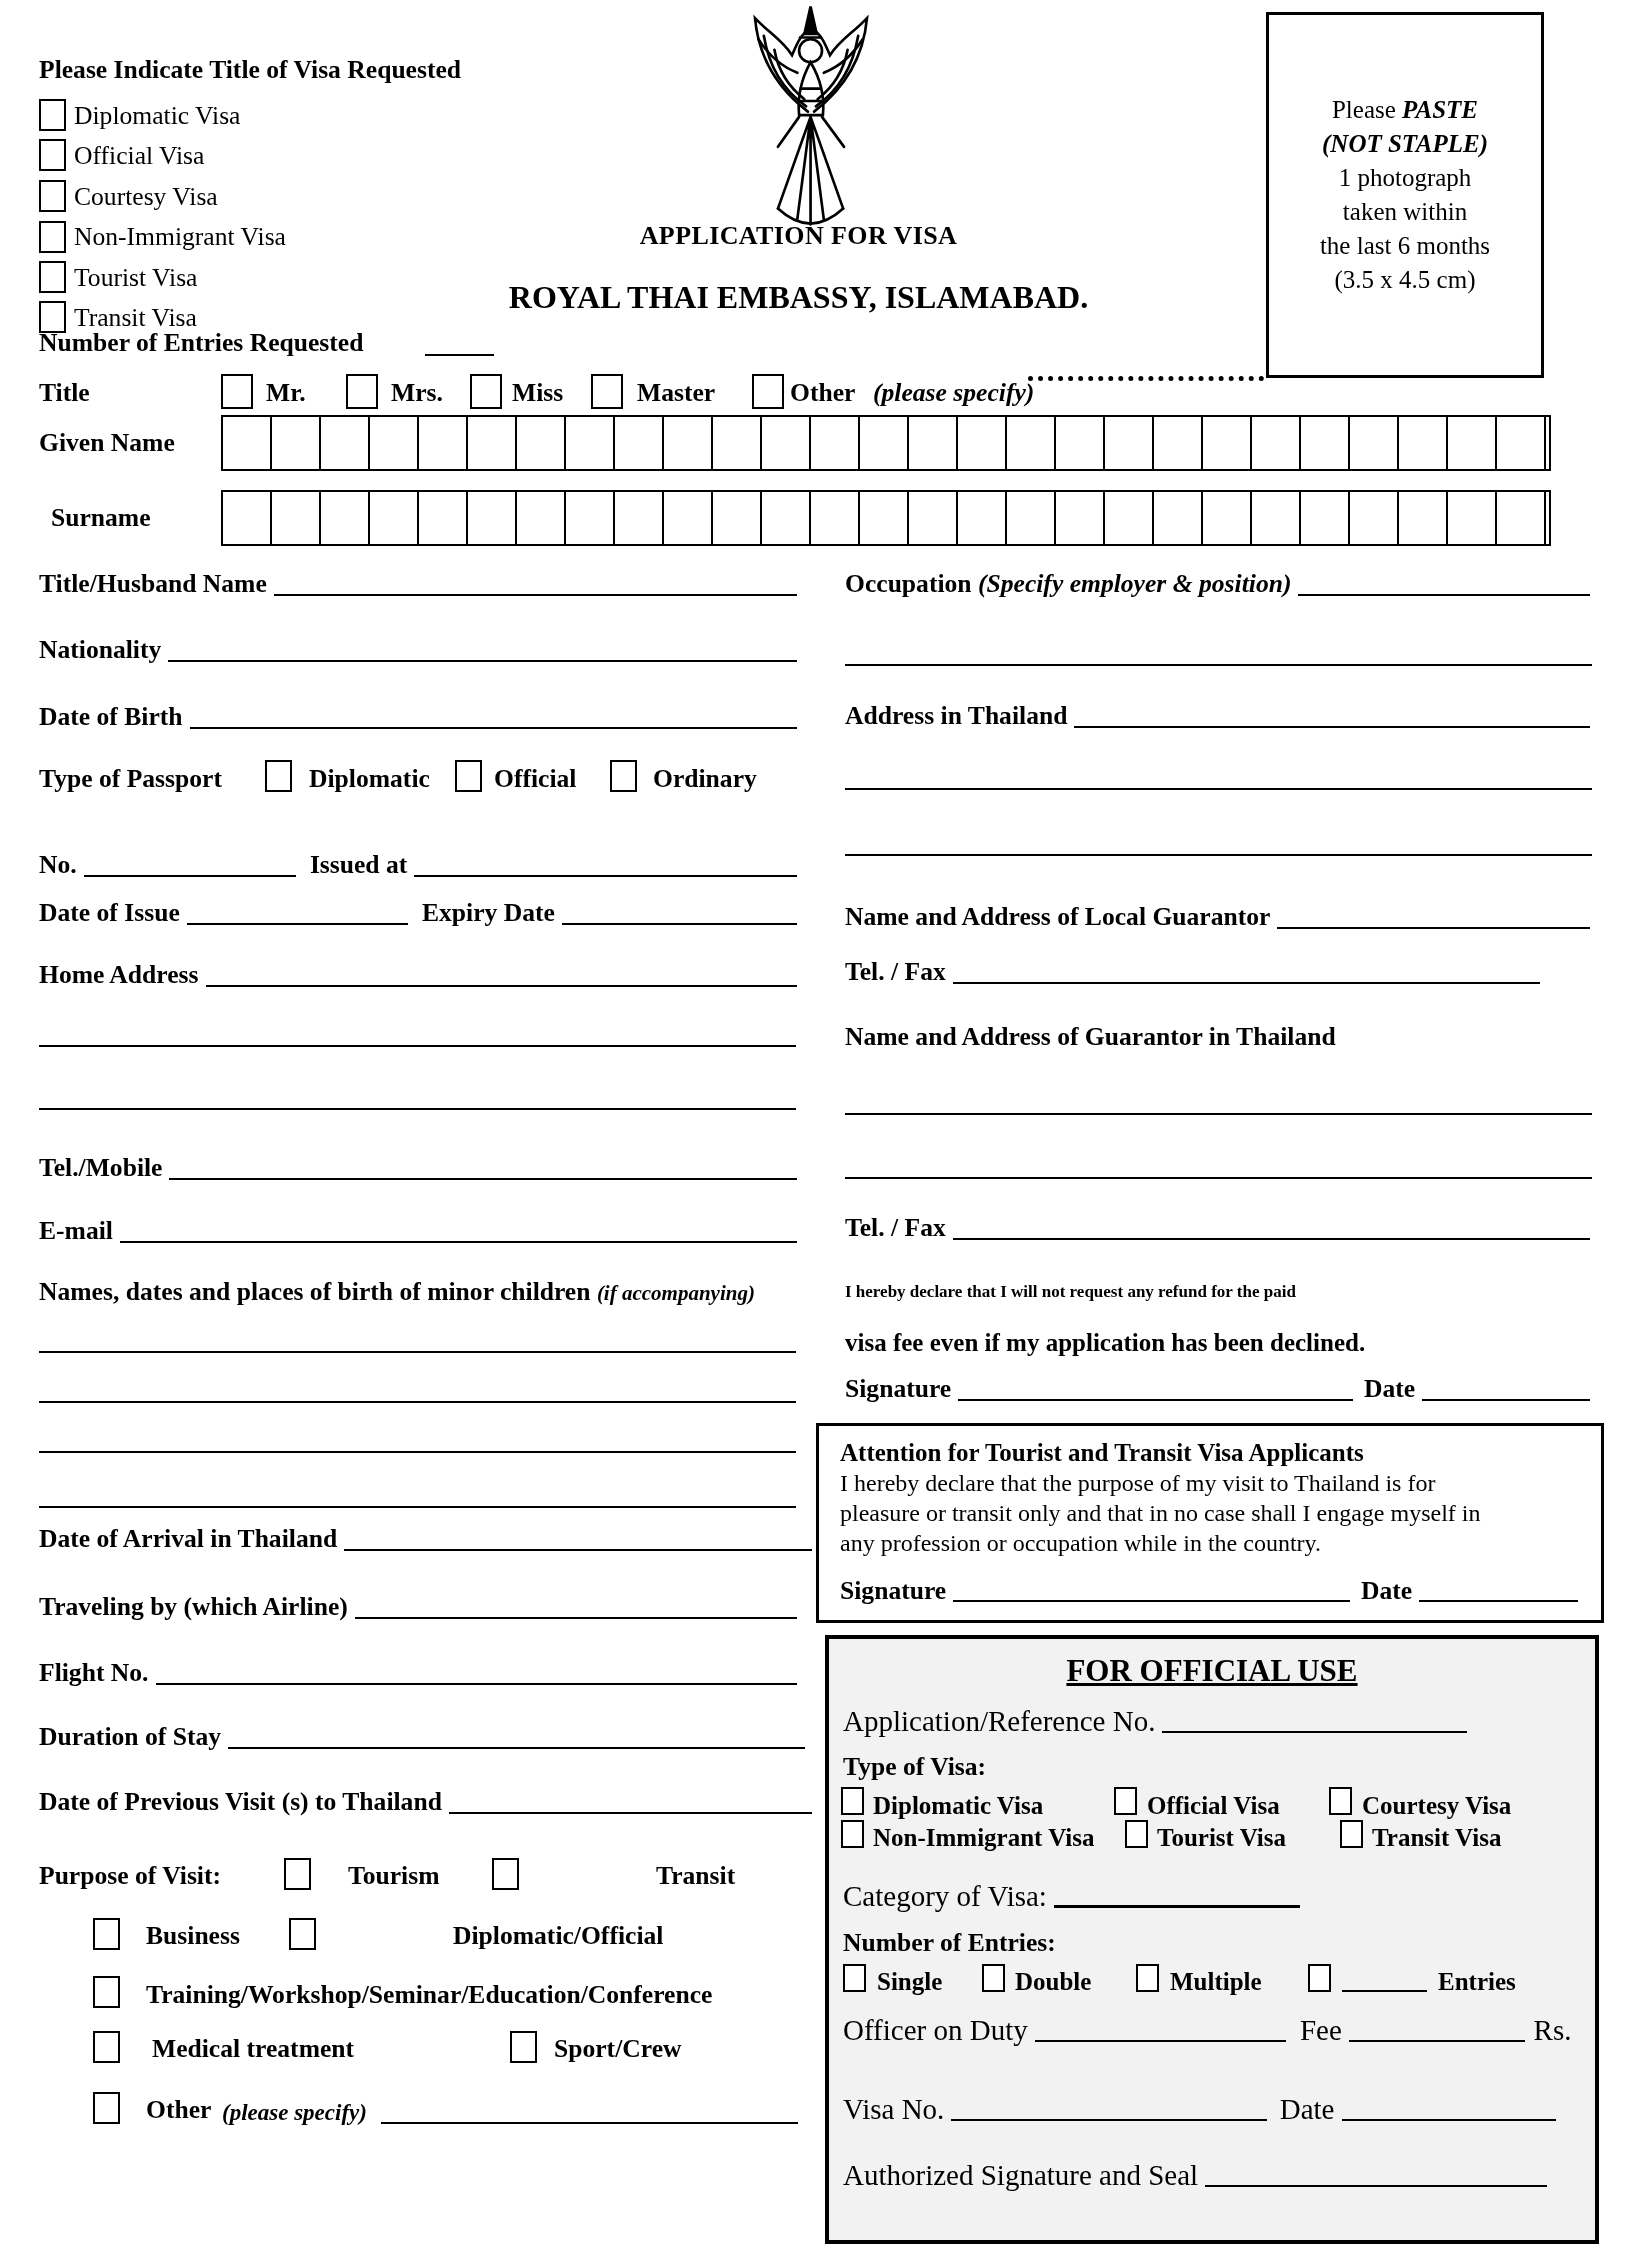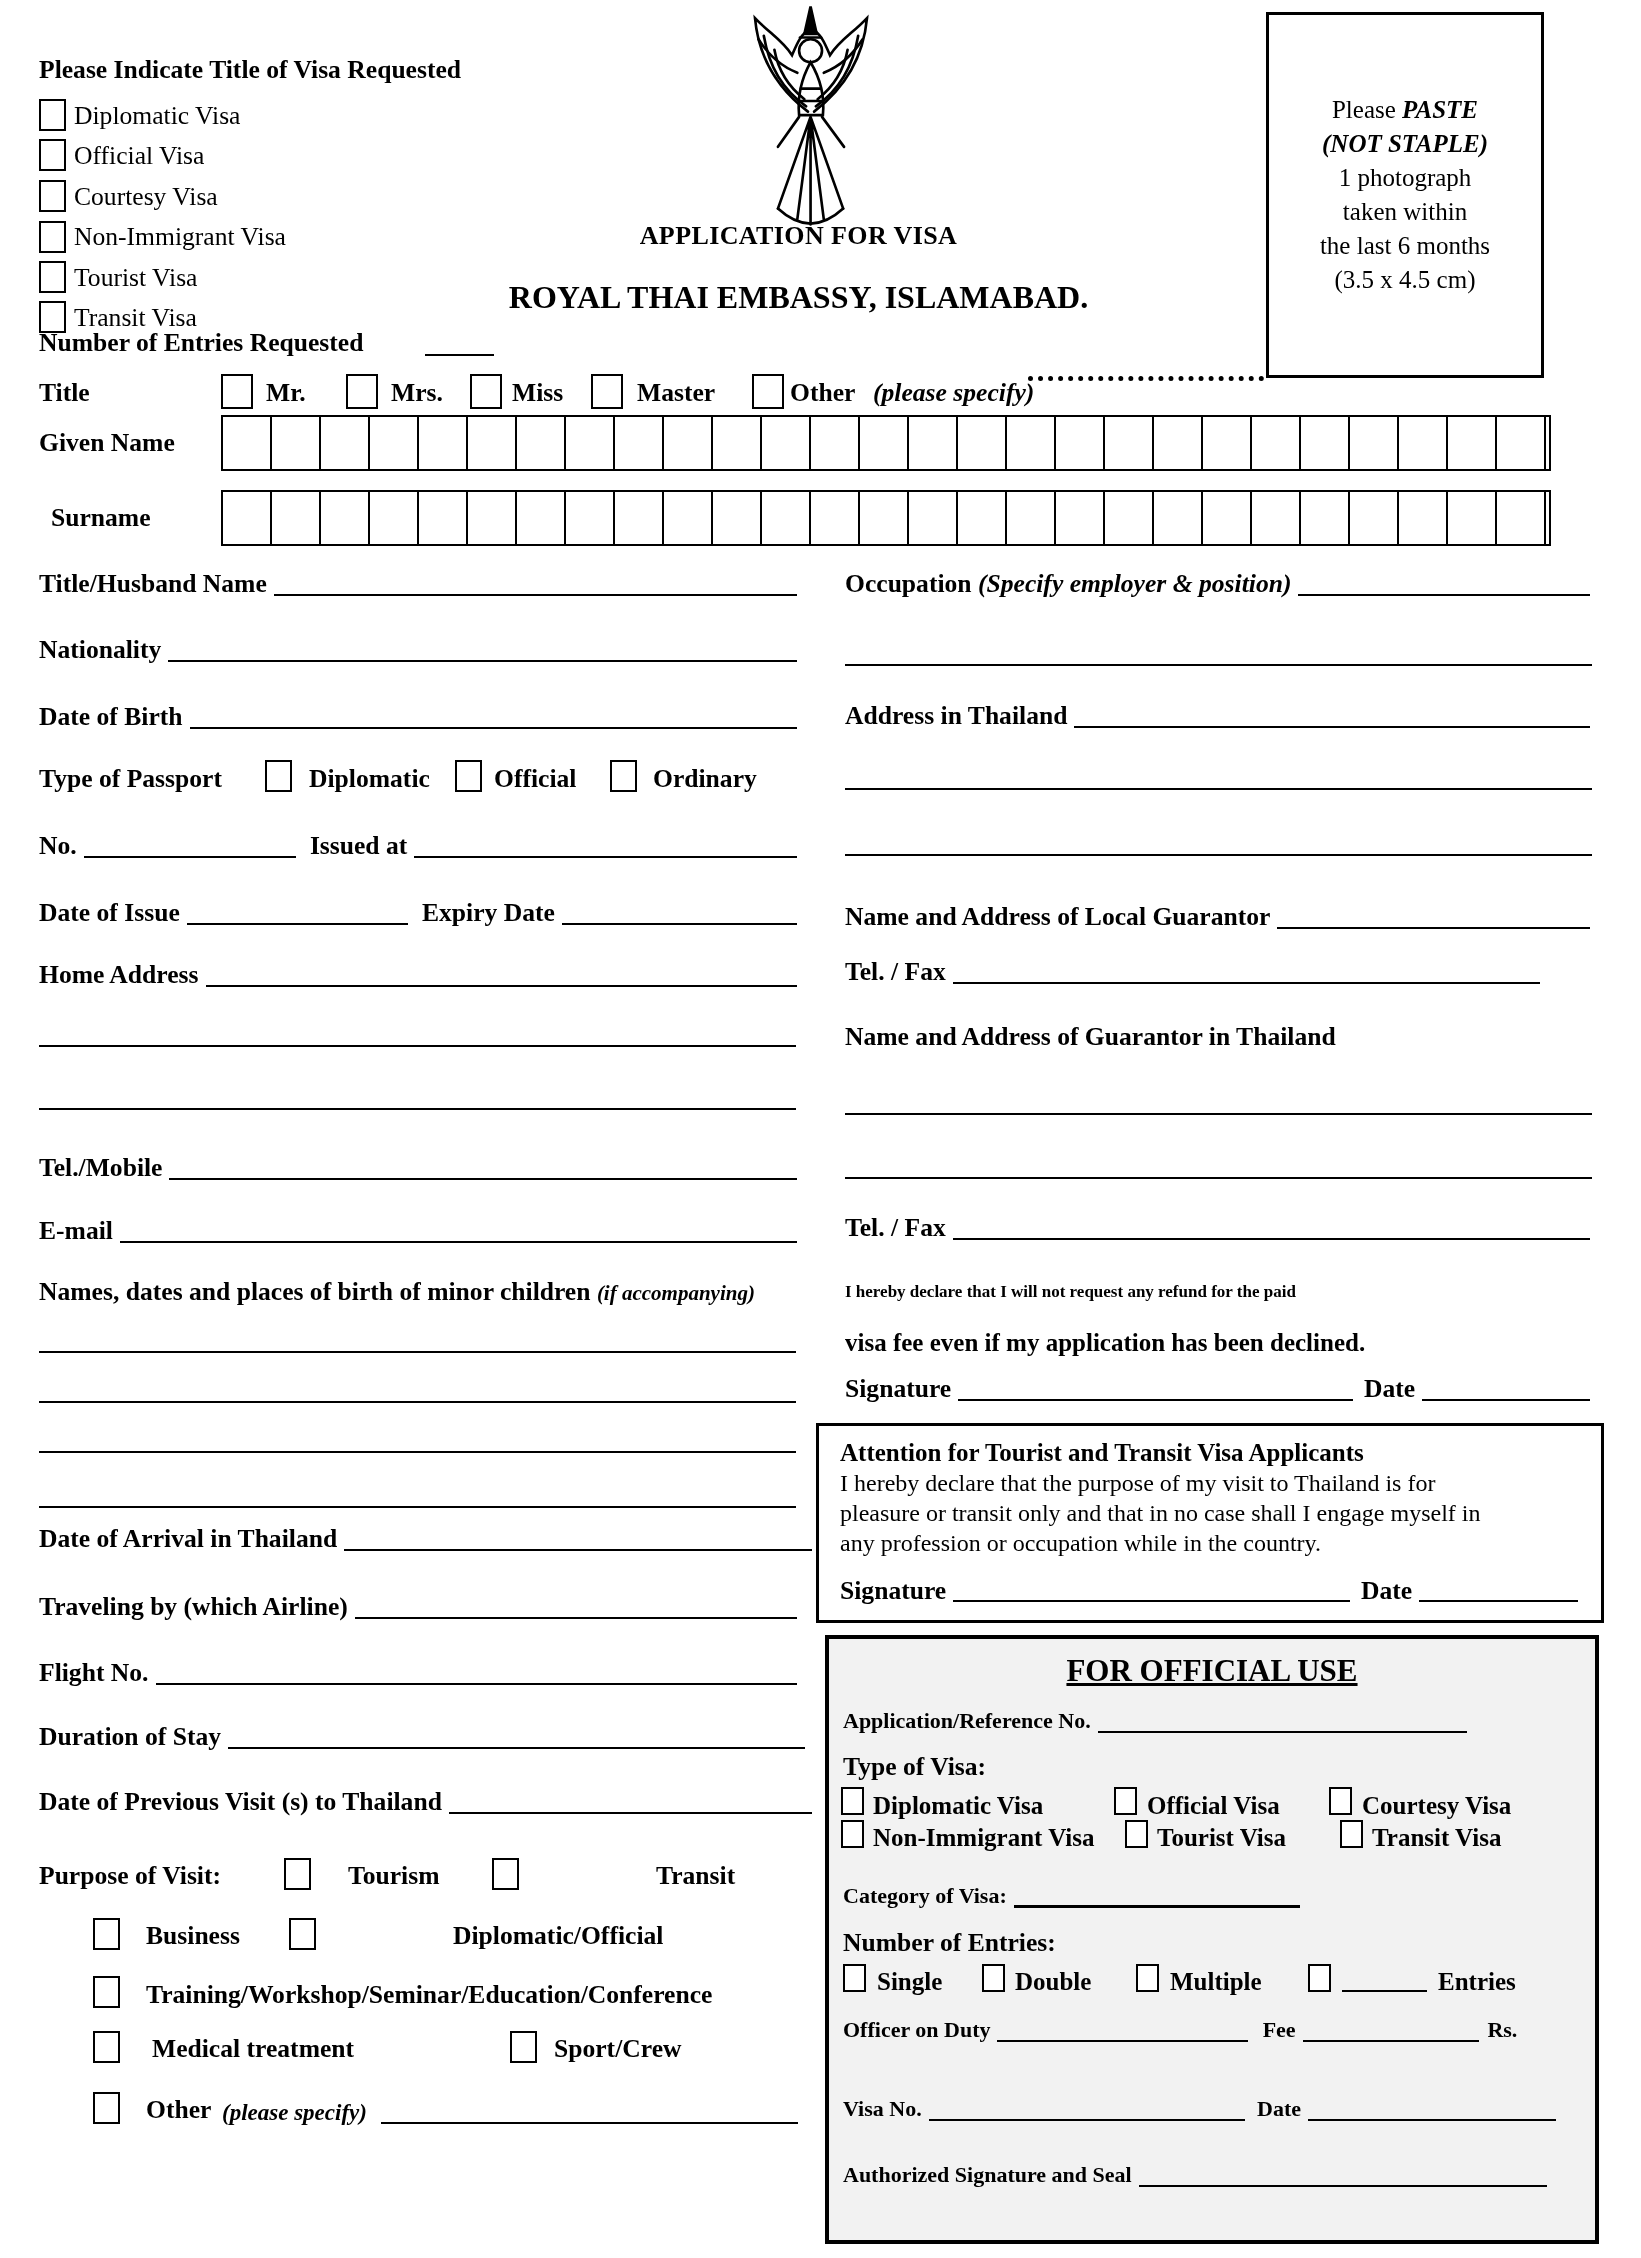--- a/index.html
+++ b/index.html
@@ -30,21 +30,21 @@
   .attn .ab{font-weight:400;font-size:24px;line-height:30px;}
   .attn .sig{display:flex;align-items:flex-end;margin-top:17.6px;}
   .attn .sig .t{font-weight:700;font-size:25.6px;white-space:nowrap;}
   .obx{position:absolute;left:825px;top:1635px;width:774px;height:609px;border:4.4px solid #000;
         box-sizing:border-box;background:#f2f2f2;}
   .obx .ttl{position:absolute;left:0;top:14px;width:100%;text-align:center;font-weight:700;
         font-size:31px;text-decoration:underline;}
   .obx .lb{position:absolute;font-weight:700;font-size:25.6px;line-height:30px;white-space:nowrap;}
   .obx .cbs{position:absolute;width:23px;height:28px;border:2.6px solid #000;background:#fff;box-sizing:border-box;}
   .obx .frow{position:absolute;display:flex;align-items:flex-end;}
-  .obx .frow .t{font-weight:700;font-size:22px;line-height:30px;white-space:nowrap;}
+  .obx .frow .t{font-weight:400;font-size:29px;line-height:30px;white-space:nowrap;}
   .obx .frow .fill{border-bottom:2.6px solid #000;}
   .emblem{position:absolute;left:716px;top:3.5px;width:190px;height:291px;}
 </style>
 </head>
 <body>
 
 <div class="page">
 
   <div class="lbl" style="left:39px;top:55px;">Please Indicate Title of Visa Requested</div>
 
@@ -133,21 +133,21 @@
   <div class="cb" style="left:265px;top:760px;"></div>
   <div class="lbl" style="left:309px;top:764px;">Diplomatic</div>
   <div class="cb" style="left:455px;top:760px;"></div>
   <div class="lbl" style="left:494px;top:764px;">Official</div>
   <div class="cb" style="left:610px;top:760px;"></div>
   <div class="lbl" style="left:653px;top:764px;">Ordinary</div>
 
   <div class="row" style="left:39px;top:831px;width:760px;">
     <span class="t">No.</span>
     <div class="fill fw" style="width:212px;"></div>
-    <span class="t" style="margin-left:12.4px;">Issued at</span>
+    <span class="t" style="margin-left:12.4px;margin-top:19px;">Issued at</span>
     <div class="fill"></div>
   </div>
   <div class="row" style="left:39px;top:898px;width:760px;">
     <span class="t">Date of Issue</span>
     <div class="fill fw" style="width:221px;"></div>
     <span class="t" style="margin-left:12.4px;">Expiry Date</span>
     <div class="fill"></div>
   </div>
 
   <div class="row" style="left:39px;top:960px;width:760px;">

